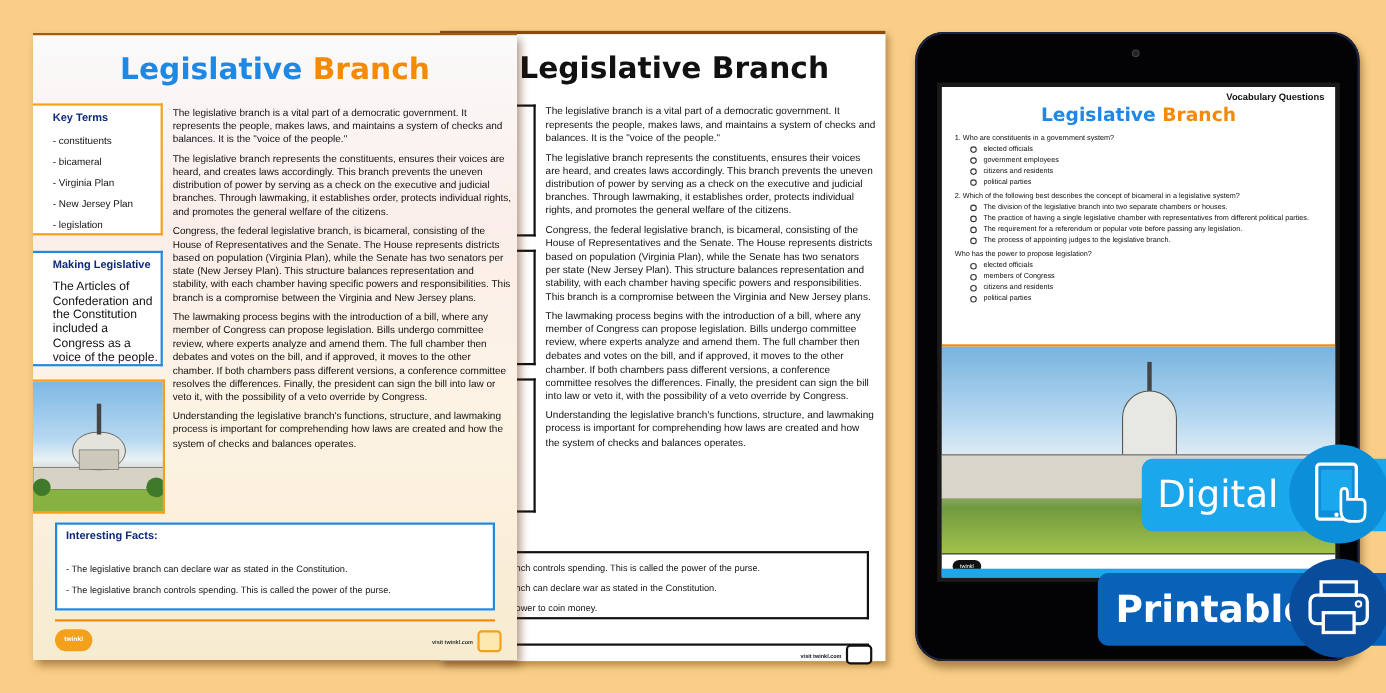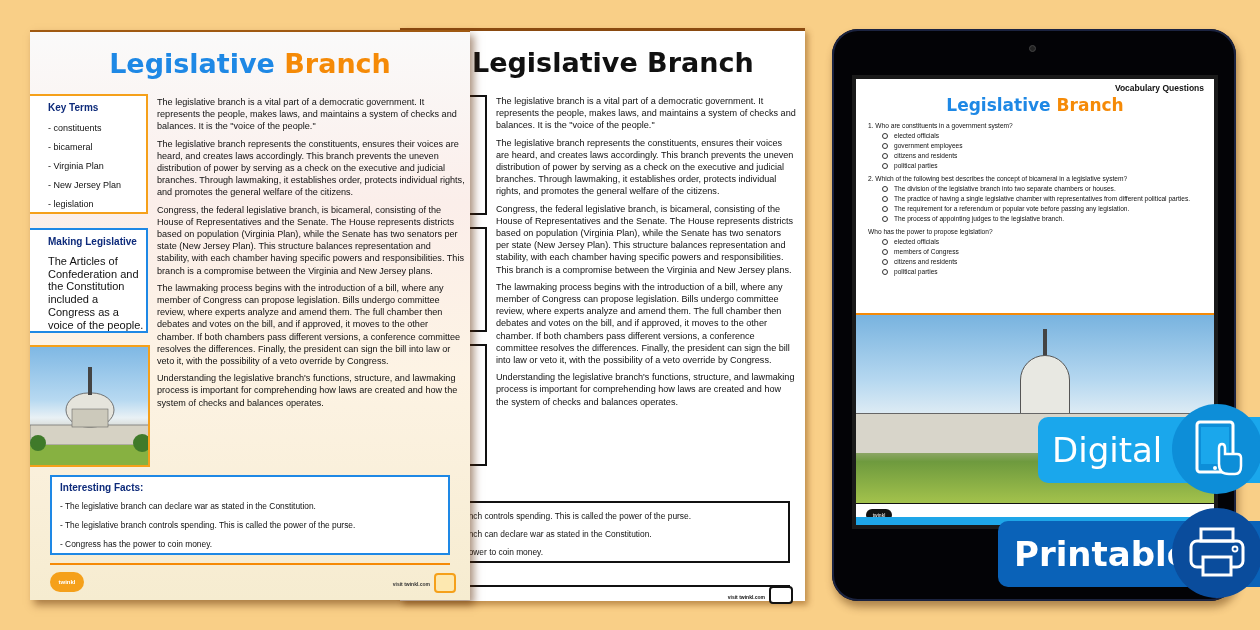--- a/index.html
+++ b/index.html
@@ -77,21 +77,21 @@
     }
     .sheet-color .body-text {
       position: absolute; left: 127px; top: 64px; width: 308px;
       font-size: 9.1px; line-height: 12.2px; color: #111;
     }
     .facts-color {
       position: absolute; left: 20px; top: 443px; width: 400px; height: 80px;
       background: #fff; border: 2px solid #1e88e5; padding: 5px 8px;
       font-size: 8.4px; color: #111;
     }
-    .facts-color .box-heading { margin-bottom: 4px; }
+    .facts-color .box-heading { margin-bottom: 15px; }
     .facts-color li { list-style: none; line-height: 19px; }
     .sheet-color .footer-line {
       position: absolute; left: 20px; top: 531px; width: 400px; border-top: 2px solid #f58a07;
     }
     .twinkl-logo {
       position: absolute; left: 20px; top: 540px; width: 34px; height: 20px;
       background: #f5a01a; border-radius: 10px; color: #fff; font-size: 6px; font-weight: bold;
       display: flex; align-items: center; justify-content: center;
     }
     .sheet-color .footer-url {
@@ -237,21 +237,20 @@
     <p>Congress, the federal legislative branch, is bicameral, consisting of the House of Representatives and the Senate. The House represents districts based on population (Virginia Plan), while the Senate has two senators per state (New Jersey Plan). This structure balances representation and stability, with each chamber having specific powers and responsibilities. This branch is a compromise between the Virginia and New Jersey plans.</p>
     <p>The lawmaking process begins with the introduction of a bill, where any member of Congress can propose legislation. Bills undergo committee review, where experts analyze and amend them. The full chamber then debates and votes on the bill, and if approved, it moves to the other chamber. If both chambers pass different versions, a conference committee resolves the differences. Finally, the president can sign the bill into law or veto it, with the possibility of a veto override by Congress.</p>
     <p>Understanding the legislative branch's functions, structure, and lawmaking process is important for comprehending how laws are created and how the system of checks and balances operates.</p>
   </div>
 
   <div class="facts-color">
     <div class="box-heading">Interesting Facts:</div>
     <ul>
       <li>- The legislative branch can declare war as stated in the Constitution.</li>
       <li>- The legislative branch controls spending. This is called the power of the purse.</li>
-      <li>- Congress has the power to coin money.</li>
     </ul>
   </div>
 
   <div class="footer-line"></div>
   <div class="twinkl-logo">twinkl</div>
   <div class="footer-url">visit twinkl.com</div>
   <div class="badge"></div>
 </div>
 
 <div class="tablet">

